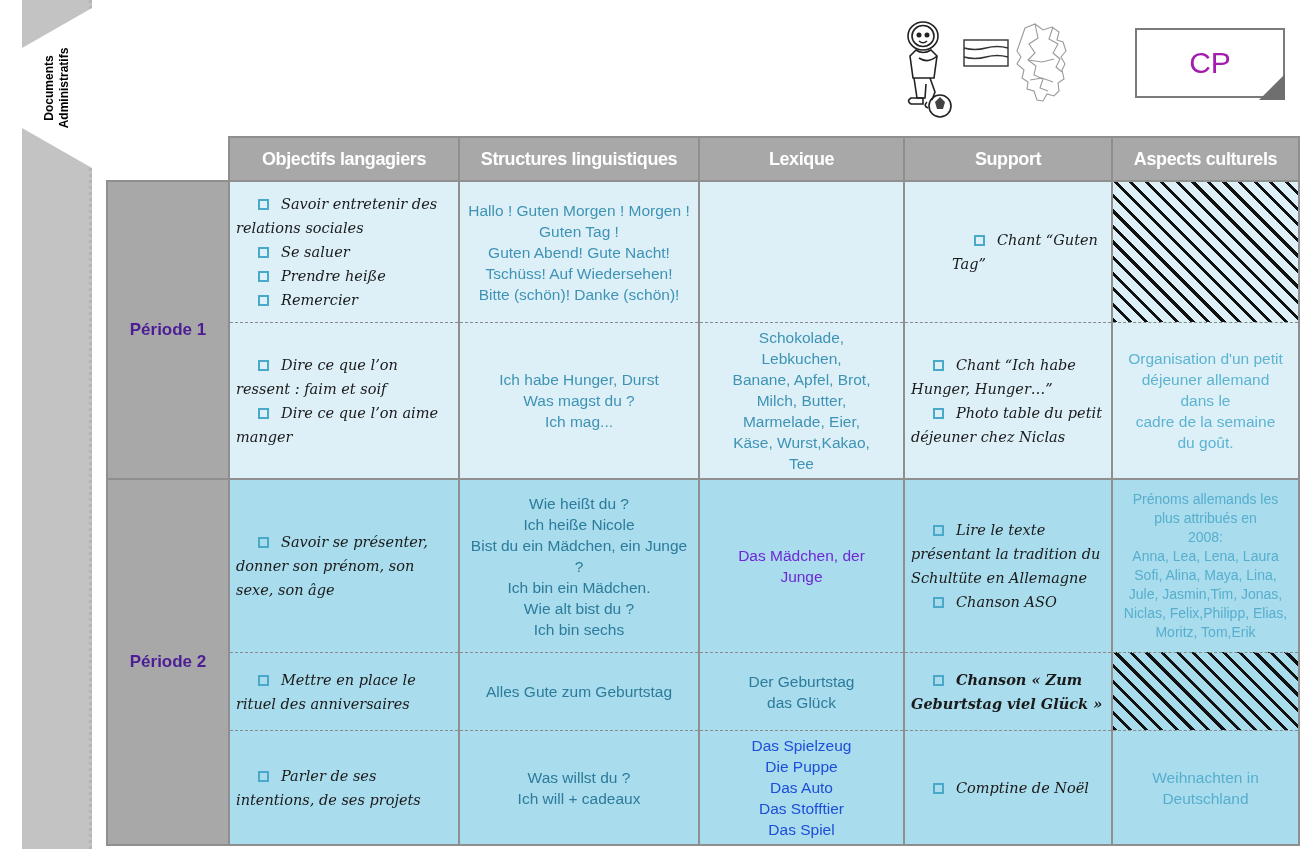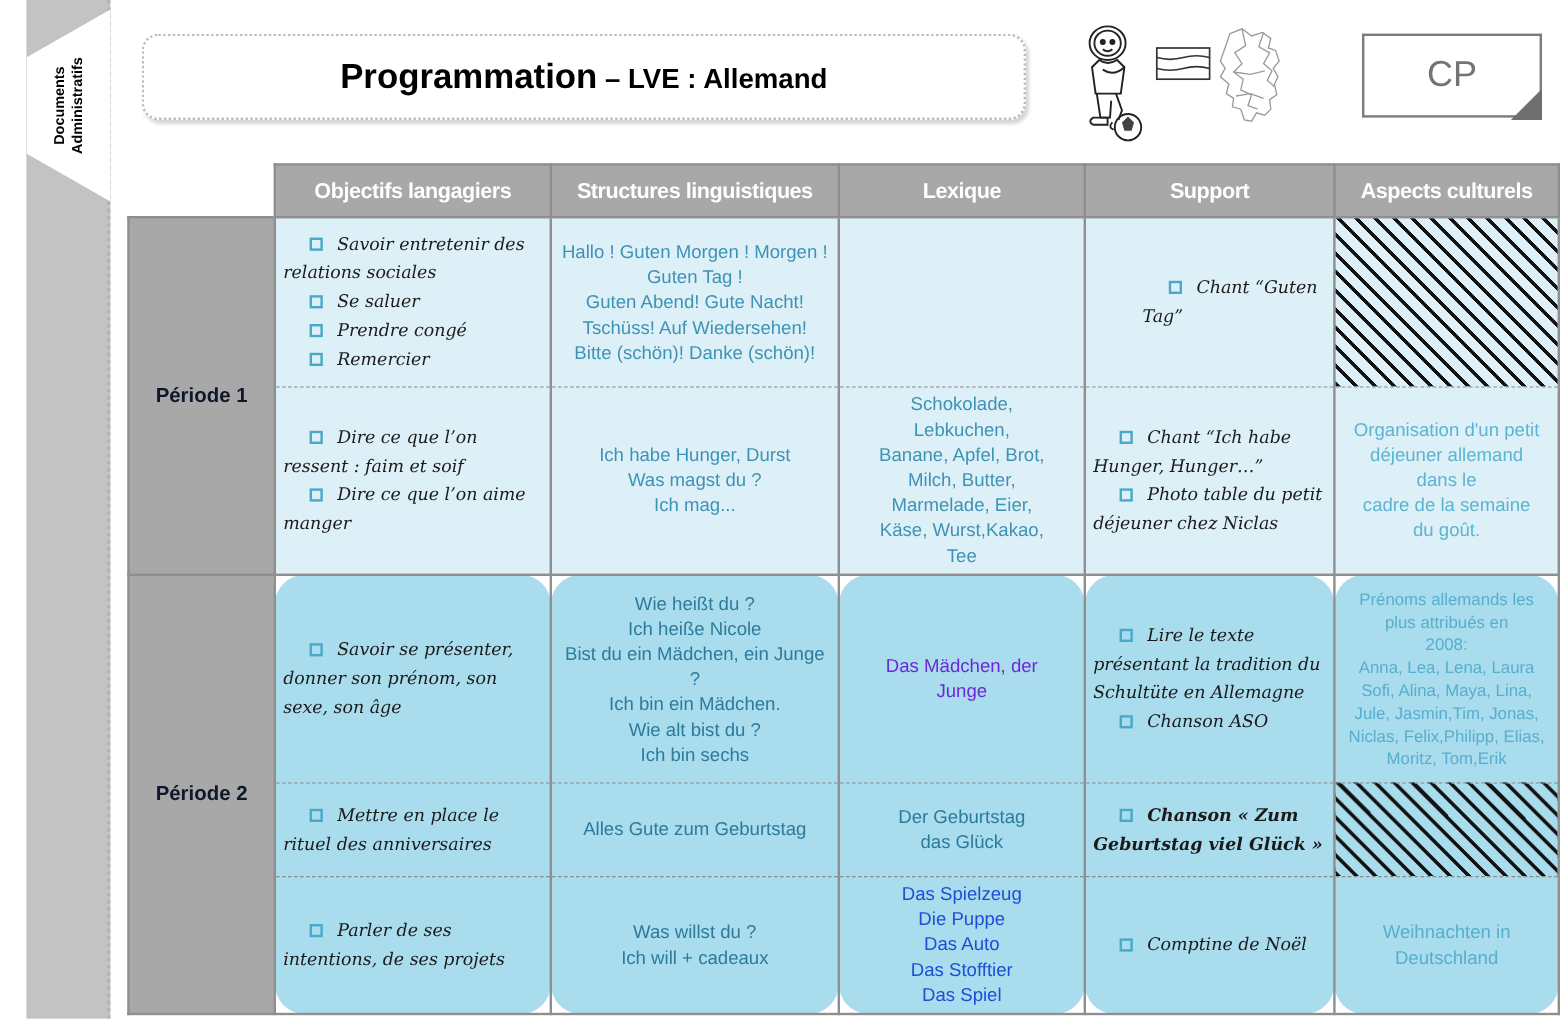--- a/index.html
+++ b/index.html
@@ -84,21 +84,21 @@
     position: absolute; right: 0px; bottom: 0px;
     width: 0; height: 0;
     border-left: 26px solid transparent;
     border-bottom: 26px solid #6f6f6f;
   }
   #cp-label {
     position: absolute; left: 0; top: 0; width: 150px; height: 70px;
     display: flex; align-items: center; justify-content: center;
     font-family: "Liberation Sans", sans-serif;
     font-size: 30px;
-    color: #737373;
+    color: #a21caf;
   }
 
   
   #table-wrap {
     position: absolute; left: 106px; top: 136px;
     width: 1192px; height: 702px;
   }
   table.grid {
     border-collapse: collapse;
     table-layout: fixed;
@@ -129,40 +129,40 @@
     font-size: 18px;
     height: 44px;
     text-align: center;
     letter-spacing: -0.4px;
     border: 2px solid #c9c9c9;
   }
 
   
   td.period {
     background: #a8a8a8;
-    color: #0f172a;
+    color: #4c1d95;
     text-align: center;
     font-family: "Liberation Sans", sans-serif;
     font-weight: bold;
     font-size: 17px;
   }
 
   
   .subwrap { width: 100%; height: 100%; display: flex; flex-direction: column; }
   .subcell {
     flex: 1 1 auto;
     display: flex; align-items: center; justify-content: center;
     padding: 4px 6px;
     overflow: hidden;
   }
   .subcell + .subcell { border-top: 1px dashed #8a8a8a; align-items: center; }
 
   
   .p1 { background: #ddf0f7; }
-  .p2 { background: #a9dced; border-radius: 25px; }
+  .p2 { background: #a9dced; }
 
   
   .script {
     font-family: "DejaVu Serif", serif;
     font-style: italic;
     font-size: 14.5px;
     line-height: 24px;
     color: #1a1a1a;
     text-align: left;
     width: 100%;
@@ -202,25 +202,20 @@
 
   <div id="left-band"></div>
   <div id="left-tab-shape"></div>
   <div id="left-tab-label">
     <div class="vtext">
       <span>Documents</span><br>
       <span>Administratifs</span>
     </div>
   </div>
 
-  <div id="title-banner">
-    <div id="title-text">
-      <span class="strong">Programmation</span><span class="sub"> – </span><span class="sub">LVE : Allemand</span>
-    </div>
-  </div>
 
   <div id="clipart">
     <svg width="200" height="112" viewBox="0 0 200 112">
 
       <g fill="none" stroke="#222" stroke-width="1.6">
         <ellipse cx="31" cy="22" rx="15" ry="14"></ellipse>
         <ellipse cx="31" cy="22" rx="11" ry="10.5"></ellipse>
         <circle cx="27" cy="21" r="1.7" fill="#222"></circle>
         <circle cx="35" cy="21" r="1.7" fill="#222"></circle>
         <path d="M27 27 q4 3.5 8 0"></path>
@@ -281,21 +276,21 @@
 
       <tr style="height:295px;">
         <td class="period">Période 1</td>
 
         <td class="p1">
           <div class="subwrap">
             <div class="subcell" style="flex:0 0 140px;">
               <div class="script">
                 <span class="cb"></span><span>Savoir entretenir des relations sociales</span><br>
                 <span class="cb"></span><span>Se saluer</span><br>
-                <span class="cb"></span><span>Prendre congé</span><br>
+                <span class="cb"></span><span>Prendre heiße</span><br>
                 <span class="cb"></span><span>Remercier</span>
               </div>
             </div>
             <div class="subcell">
               <div class="script">
                 <span class="cb"></span><span>Dire ce que l’on ressent : faim et soif</span><br>
                 <span class="cb"></span><span>Dire ce que l’on aime manger</span>
               </div>
             </div>
           </div>

